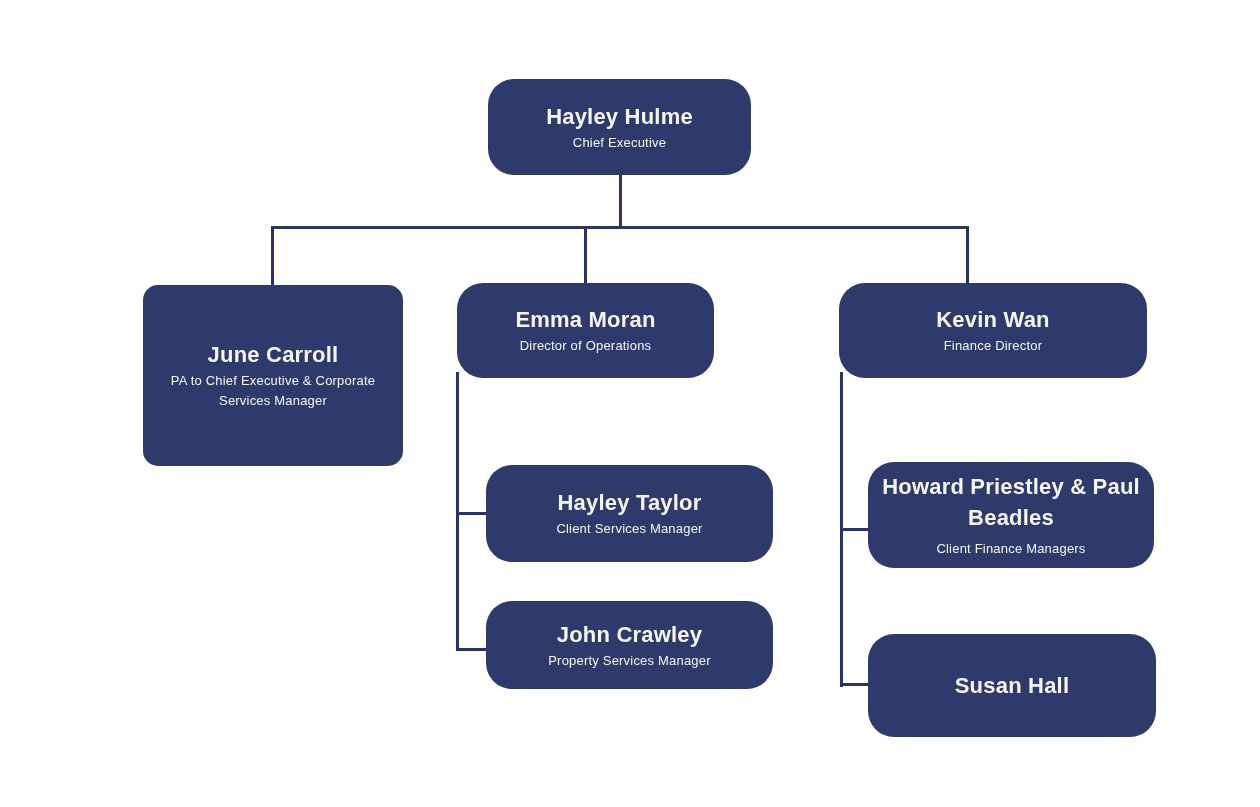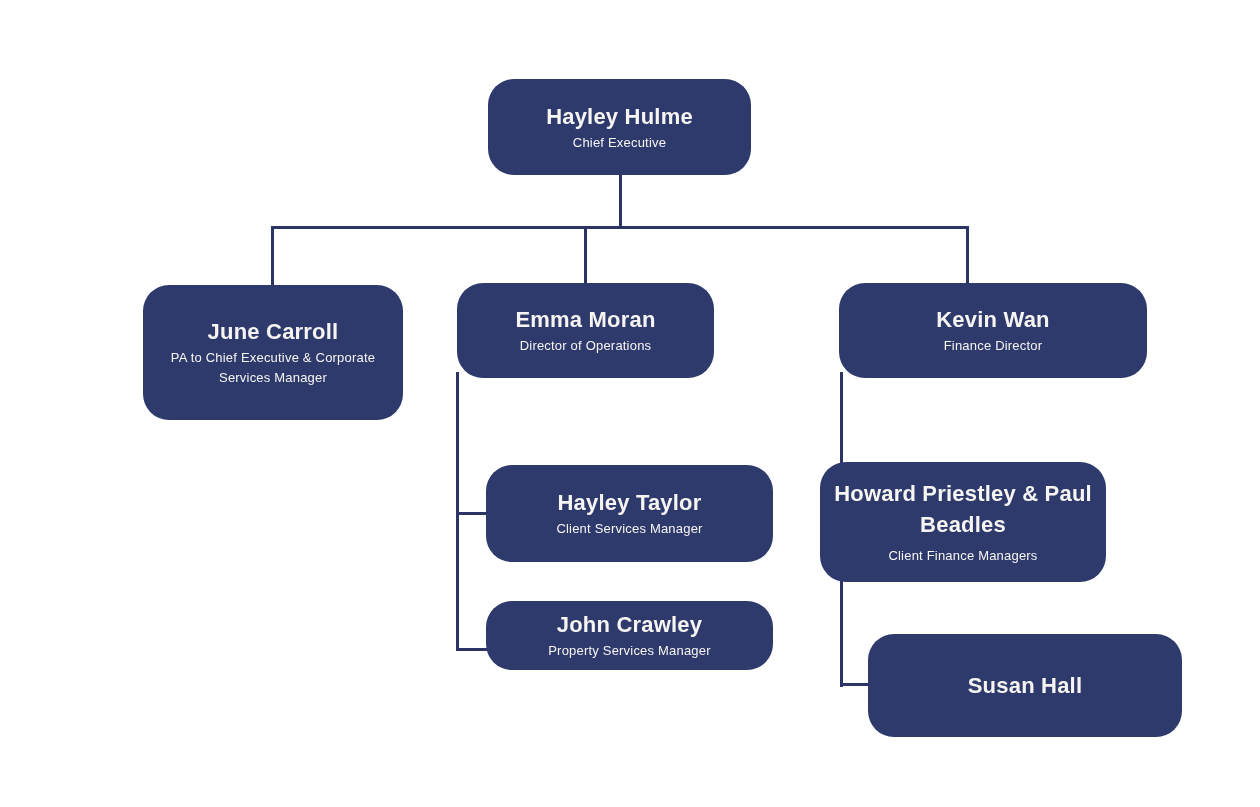--- a/index.html
+++ b/index.html
@@ -38,27 +38,27 @@
     color:var(--text);
     display:flex;flex-direction:column;
     justify-content:center;align-items:center;
     text-align:center;
     box-sizing:border-box;
     padding:6px 10px;
   }
   .nm{font-weight:bold;font-size:22px;line-height:1.45;letter-spacing:0.2px;}
   .ti{font-weight:normal;font-size:13px;line-height:1.55;letter-spacing:0.2px;}
   .ceo   {left:463px;top:79px; width:263px;height:96px;}
-  .pa    {left:118px;top:285px;width:260px;height:135px;}
+  .pa    {left:118px;top:285px;width:260px;height:181px;border-radius:15px;}
   .emma  {left:432px;top:283px;width:257px;height:95px;}
   .kevin {left:814px;top:283px;width:308px;height:95px;}
   .kerry {left:461px;top:465px;width:287px;height:97px;}
-  .john  {left:461px;top:601px;width:287px;height:69px;}
-  .howard{left:795px;top:462px;width:286px;height:120px;}
-  .susan {left:843px;top:634px;width:314px;height:103px;}
+  .john  {left:461px;top:601px;width:287px;height:88px;}
+  .howard{left:843px;top:462px;width:286px;height:106px;}
+  .susan {left:843px;top:634px;width:288px;height:103px;}
   .howard .ti{margin-top:5px;}
 </style>
 </head>
 <body>
 
 <div class="canvas">
 
   <div class="line stem"></div>
   <div class="line hbar"></div>
   <div class="line drop-june"></div>

